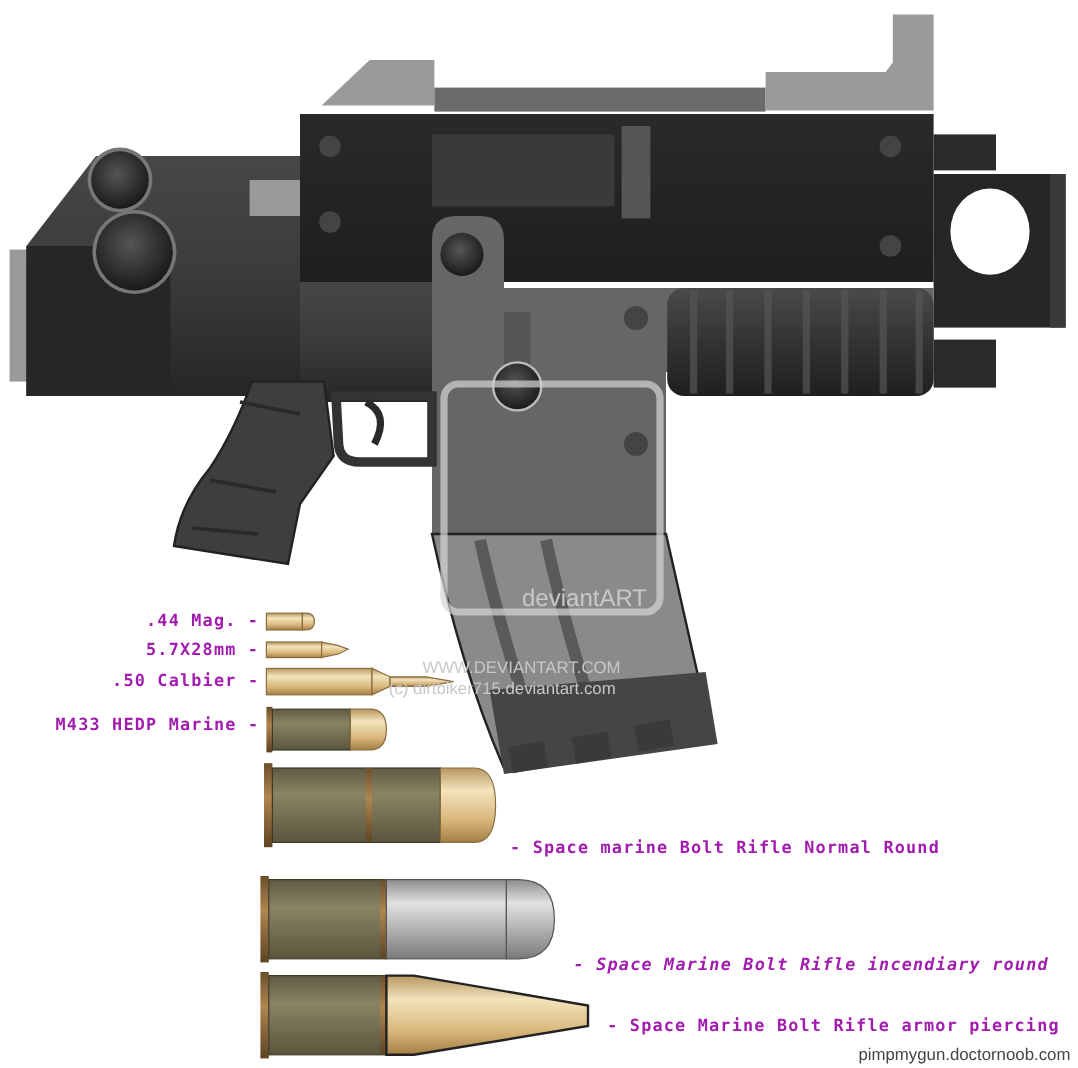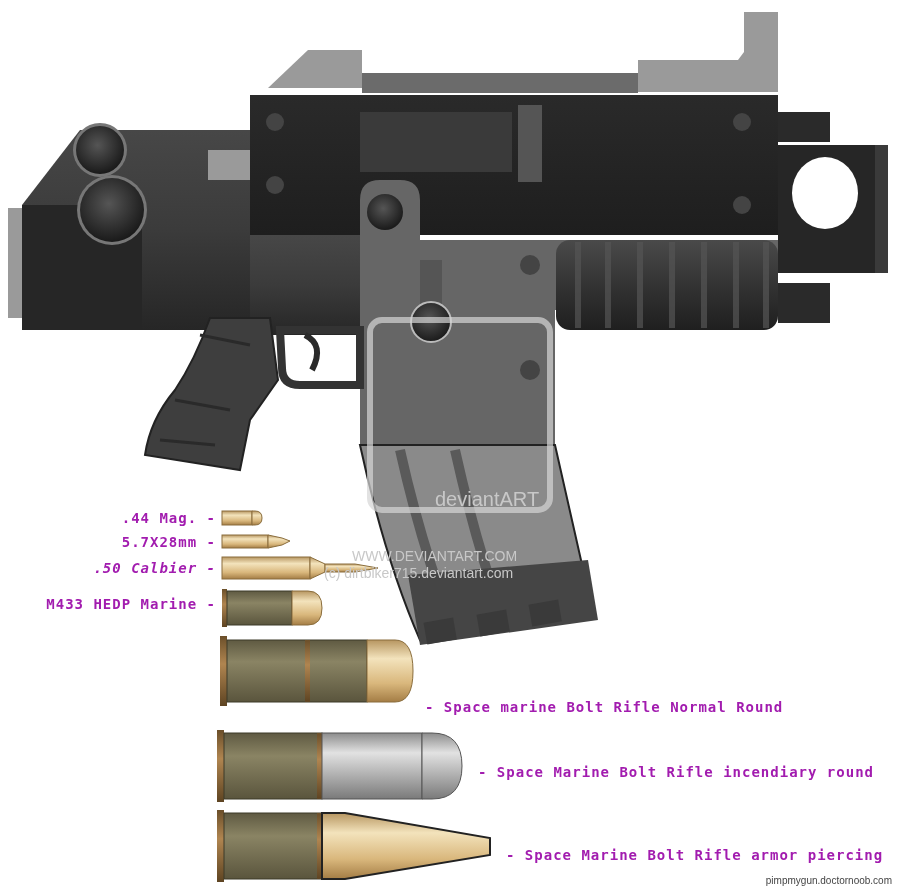--- a/index.html
+++ b/index.html
@@ -1,21 +1,21 @@
 <!DOCTYPE html>
 <html><head>
 <meta charset="utf-8">
 <style>
   html,body{margin:0;padding:0;background:#ffffff;}
   body{width:898px;height:890px;position:relative;overflow:hidden;font-family:"DejaVu Sans",sans-serif;}
   .canvas{position:absolute;left:0;top:0;width:898px;height:890px;}
   .lbl{position:absolute;font-family:"DejaVu Sans Mono",monospace;font-weight:bold;color:#a21caf;font-size:14px;letter-spacing:1px;white-space:nowrap;}
   .lbl-r{text-align:right;}
   .wm{position:absolute;color:#c8c8c8;font-family:"Liberation Sans",sans-serif;white-space:nowrap;}
-  .credit{position:absolute;right:6px;bottom:4px;font-family:"Liberation Sans",sans-serif;font-size:10px;color:#444;}
+  .credit{position:absolute;right:6px;bottom:4px;font-family:"Liberation Sans",sans-serif;font-size:14px;color:#444;}
 </style>
 </head>
 <body>
 
 <div class="canvas">
 <svg width="898" height="890" viewBox="0 0 898 890" xmlns="http://www.w3.org/2000/svg">
   <defs>
     <linearGradient id="gDark" x1="0" y1="0" x2="0" y2="1">
       <stop offset="0" stop-color="#2a2a2a"></stop>
           <stop offset="1" stop-color="#1e1e1e"></stop>
@@ -172,19 +172,19 @@
   </g>
 </svg>
 </div>
 
 <div class="wm" style="left:392px;top:488px;font-size:20px;margin-left:43px;">deviantART</div>
 <div class="wm" style="left:352px;top:548px;font-size:14px;font-weight:normal;">WWW.DEVIANTART.COM</div>
 <div class="wm" style="left:324px;top:565px;font-size:14px;">(c) dirtbiker715.deviantart.com</div>
 
 <div class="lbl lbl-r" style="right:682px;top:510px;">.44 Mag. -</div>
 <div class="lbl lbl-r" style="right:682px;top:534px;">5.7X28mm -</div>
-<div class="lbl lbl-r" style="right:682px;top:560px;font-style:italic;">.50 Calbier -</div>
+<div class="lbl lbl-r" style="right:682px;top:560px;">.50 Calbier -</div>
 <div class="lbl lbl-r" style="right:682px;top:596px;">M433 HEDP Marine -</div>
 <div class="lbl" style="left:425px;top:663px;margin-top:36px;">- Space marine Bolt Rifle Normal Round</div>
-<div class="lbl" style="left:478px;top:764px;">- Space Marine Bolt Rifle incendiary round</div>
+<div class="lbl" style="left:478px;top:796px;font-style:italic;">- Space Marine Bolt Rifle incendiary round</div>
 <div class="lbl" style="left:506px;top:835px;margin-top:12px;">- Space Marine Bolt Rifle armor piercing</div>
 
 <div class="credit">pimpmygun.doctornoob.com</div>
 
 </body></html>

